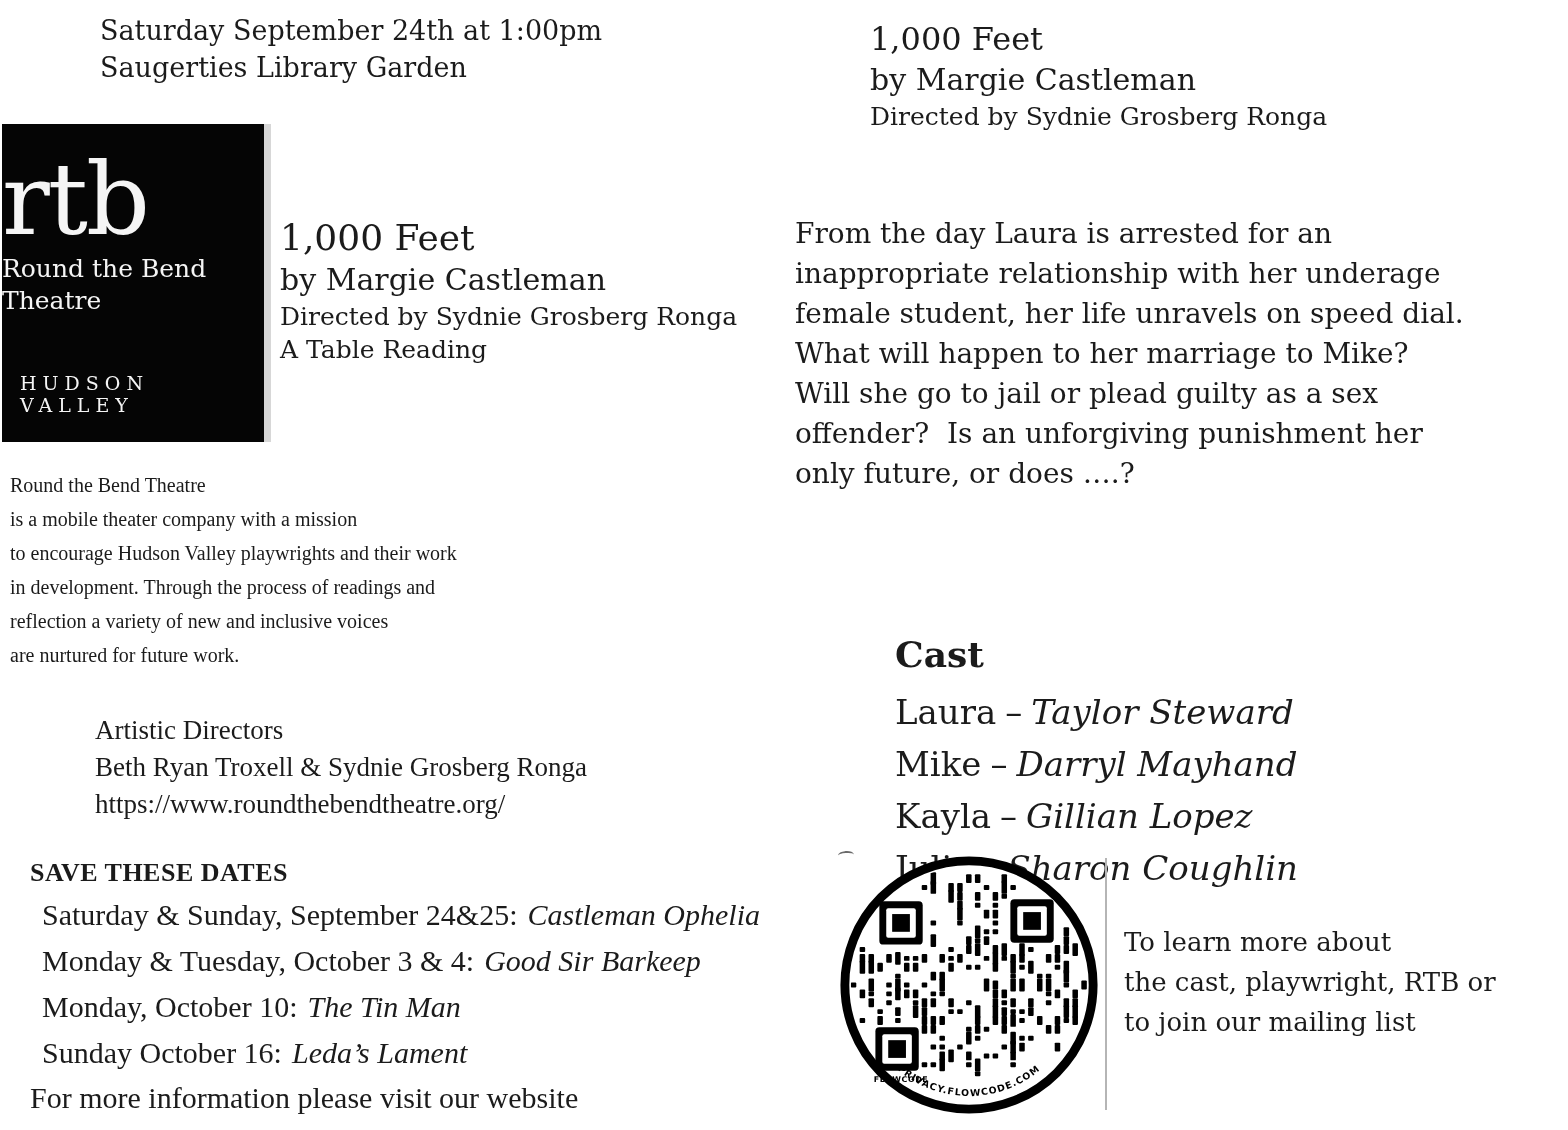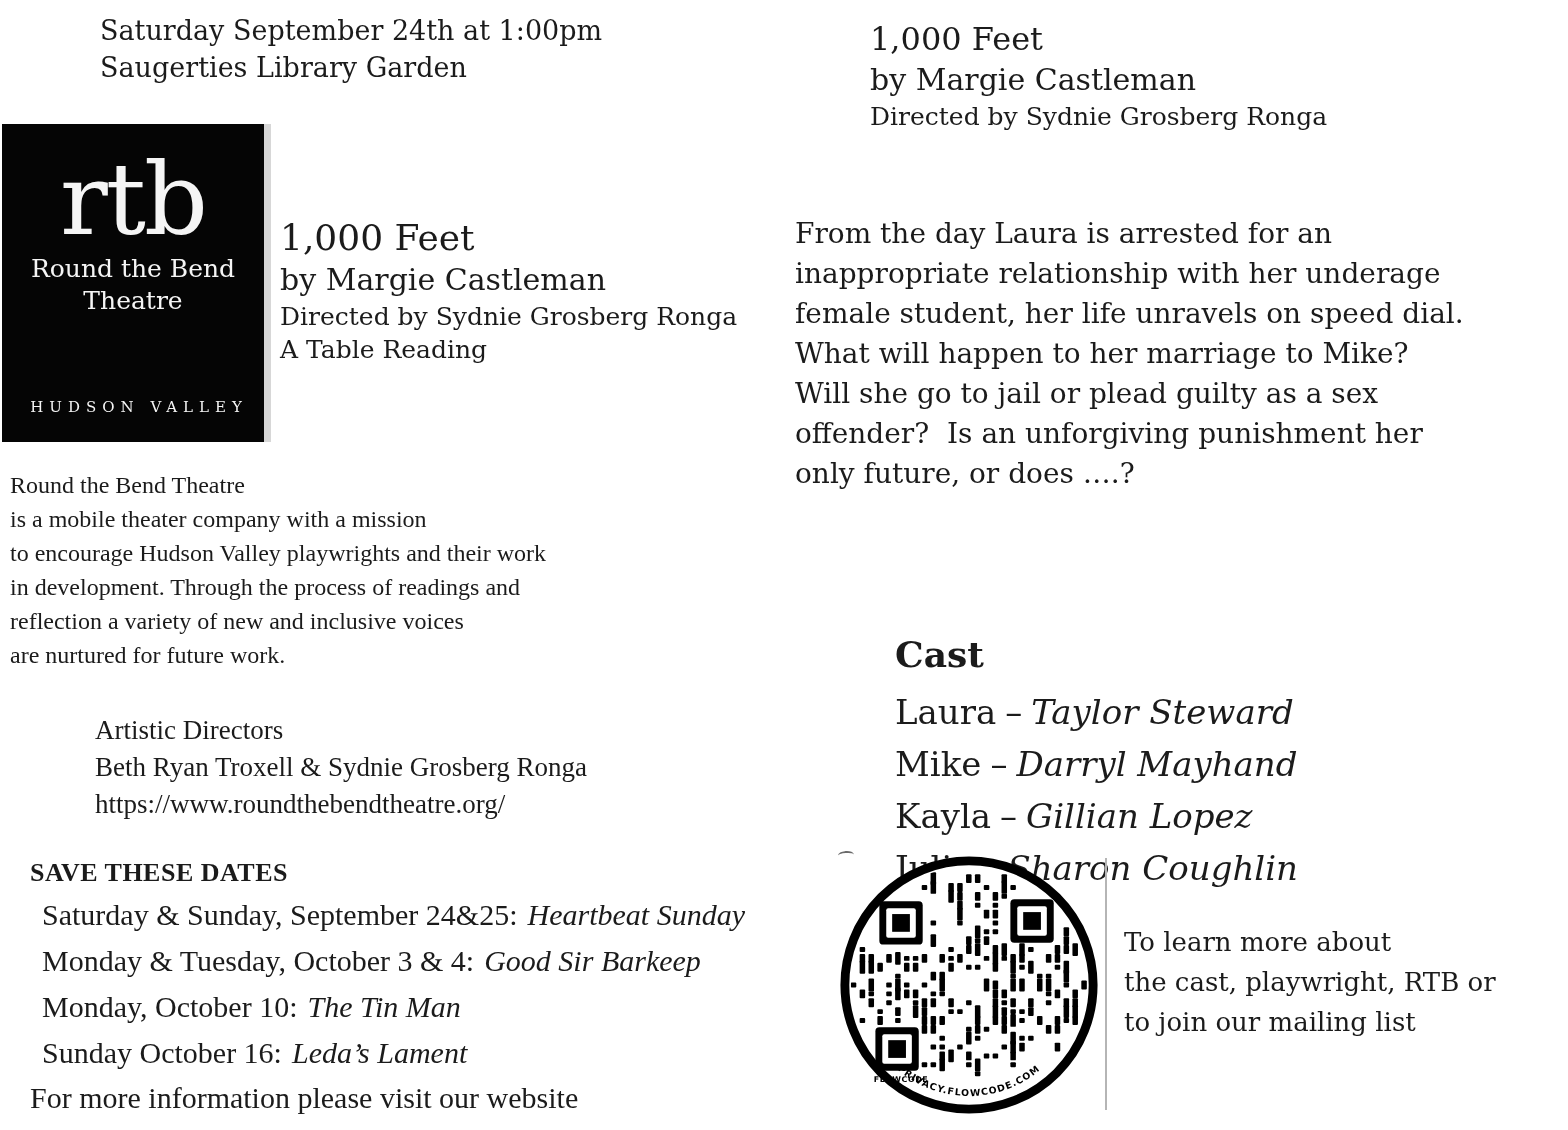--- a/index.html
+++ b/index.html
@@ -9,36 +9,36 @@
   .center{text-align:left;}
   .pal{font-family:"DejaVu Serif", serif;}
   .tms{font-family:"Liberation Serif", serif;}
   .keep-space{white-space:pre-wrap;}
 
   
   .event-info{left:100px;top:12px;width:645px;font-size:27px;line-height:37px;}
 
   
   .logo-box{left:2px;top:124px;width:262px;height:318px;background:#050505;color:#f5f5f5;
-            text-align:center;}
+            }
   .logo-edge{left:264px;top:124px;width:7px;height:318px;background:#d7d7d7;}
   .logo-abbr{margin-top:24px;font-size:100px;line-height:104px;letter-spacing:-2px;}
   .logo-name{font-size:25px;line-height:30px;margin-top:2px;}
-  .logo-region{position:absolute;left:0;right:0;bottom:26px;font-size:15px;letter-spacing:6px;
-               padding-left:12px;}
+  .logo-region{position:absolute;left:0;right:0;bottom:26px;font-size:19px;letter-spacing:6px;
+               padding-left:18px;}
 
   
   .left-title{left:280px;top:216px;width:480px;}
   .lt-title{font-size:36px;line-height:44px;}
   .lt-byline{font-size:30px;line-height:40px;}
   .lt-directed{font-size:25px;line-height:33px;}
   .lt-subtitle{font-size:25px;line-height:33px;}
 
   
-  .mission{left:10px;top:468px;width:780px;font-size:24px;line-height:34px;}
+  .mission{left:10px;top:468px;width:780px;font-size:20px;line-height:34px;}
 
   
   .directors{left:95px;top:712px;width:650px;font-size:27px;line-height:37px;font-family:Liberation Serif, serif;}
 
   
   .dates-heading{left:30px;top:858px;width:750px;font-size:26px;font-weight:bold;
                  letter-spacing:0.5px;}
   .dates-list{left:42px;top:892px;width:730px;font-size:30px;}
   .date-line{height:46px;line-height:46px;white-space:nowrap;}
   .date-label{margin-right:10px;}
@@ -99,21 +99,21 @@
 <div class="abs directors center pal">
   <div>Artistic Directors</div>
   <div>Beth Ryan Troxell &amp; Sydnie Grosberg Ronga</div>
   <div>https://www.roundthebendtheatre.org/</div>
 </div>
 
 <div class="abs dates-heading center tms">SAVE THESE DATES</div>
 
 <div class="abs dates-list tms">
   <div class="date-line">
-    <span class="date-label">Saturday &amp; Sunday, September 24&amp;25:</span><i>Heartbeat Sunday</i>
+    <span class="date-label">Saturday &amp; Sunday, September 24&amp;25:</span><i>Castleman Ophelia</i>
   </div>
   <div class="date-line">
     <span class="date-label">Monday &amp; Tuesday, October 3 &amp; 4:</span><i>Good Sir Barkeep</i>
   </div>
   <div class="date-line">
     <span class="date-label">Monday, October 10:</span><i>The Tin Man</i>
   </div>
   <div class="date-line">
     <span class="date-label">Sunday October 16:</span><i>Leda’s Lament</i>
   </div>

